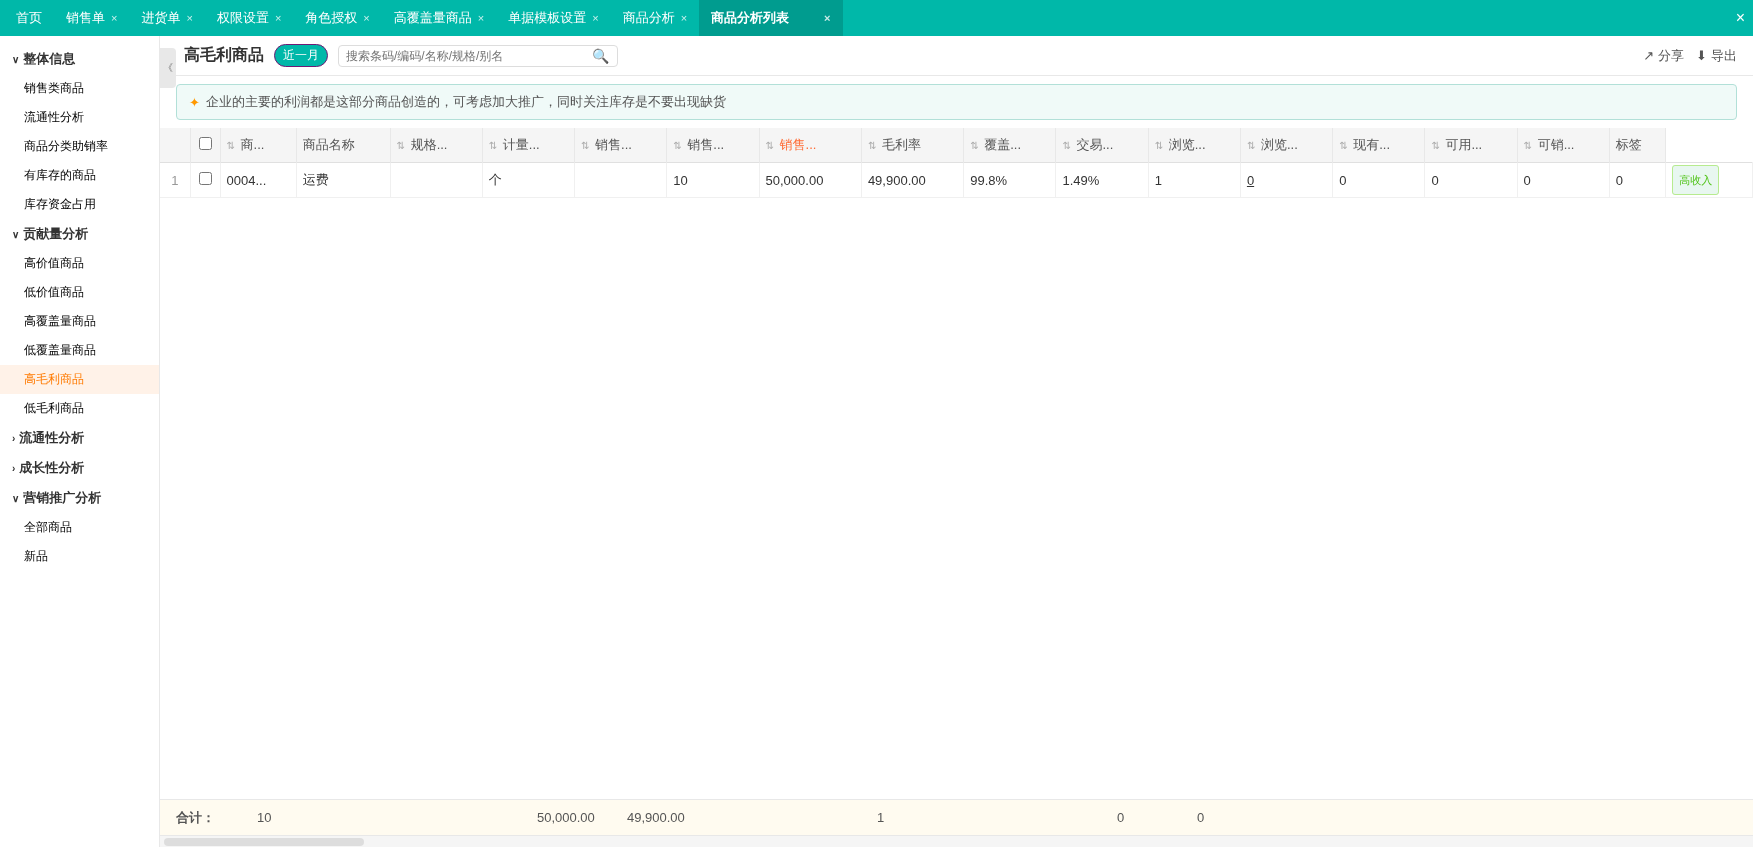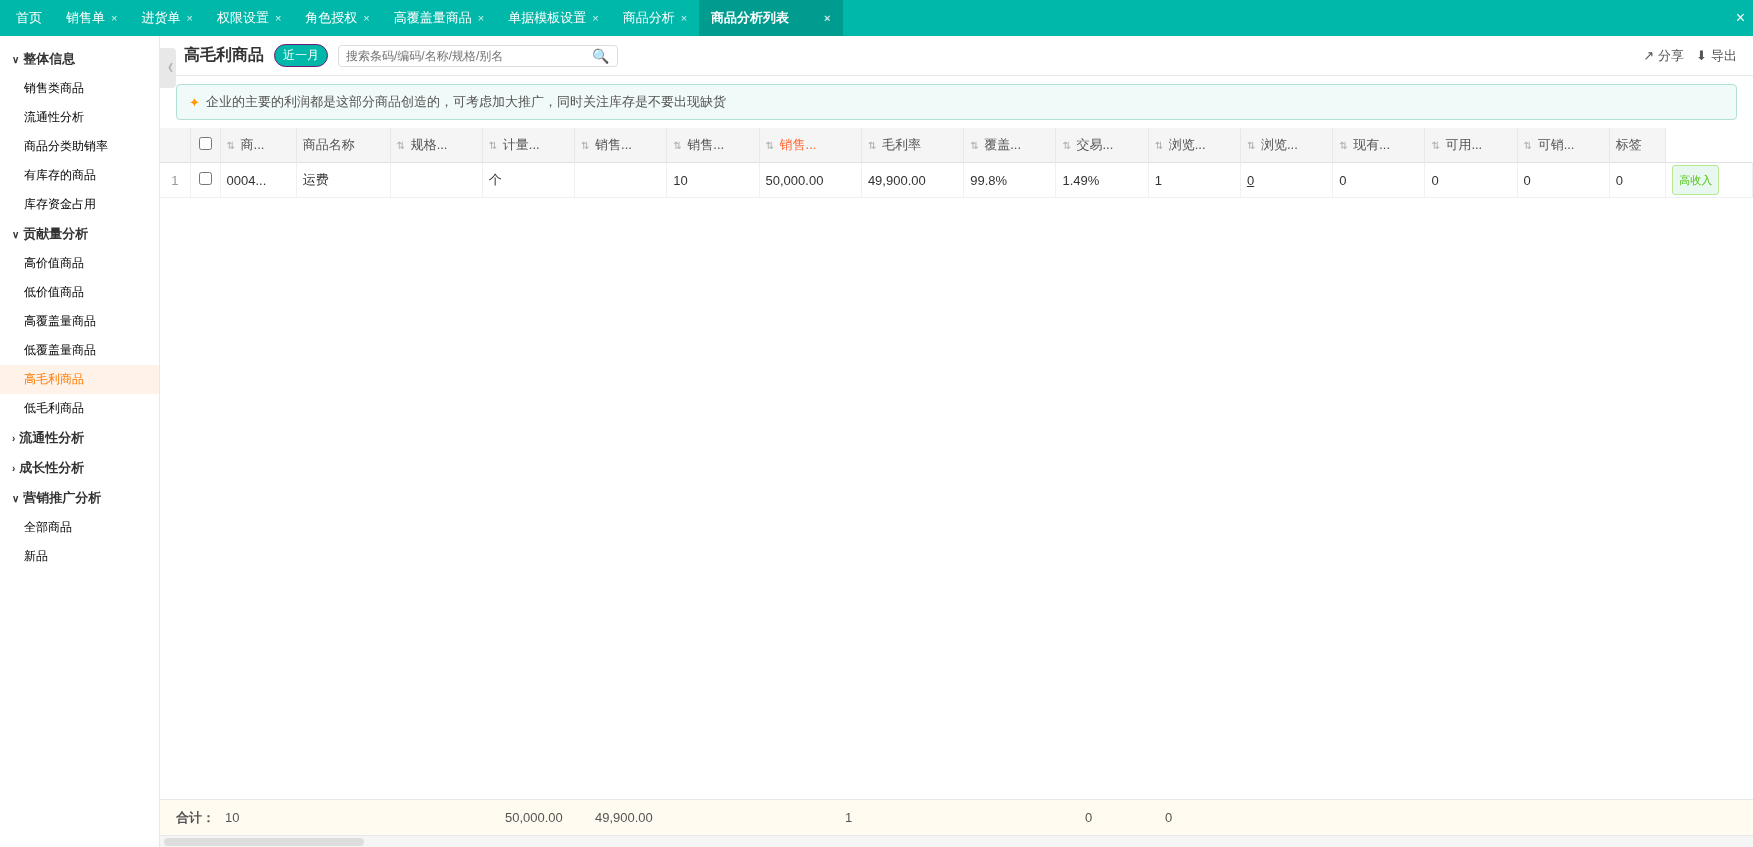--- a/index.html
+++ b/index.html
@@ -245,21 +245,21 @@
       display: flex;
       align-items: center;
       padding: 6px 16px;
       font-size: 12px;
       color: #555;
       flex-shrink: 0;
       height: 36px;
     }
     .footer-bar .total-label {
       font-weight: bold;
-      margin-right: 4px;
+      margin-right: 36px;
     }
     .footer-cells {
       display: flex;
       flex: 1;
     }
     .footer-cell {
       padding: 0 6px;
       min-width: 80px;
     }
 

